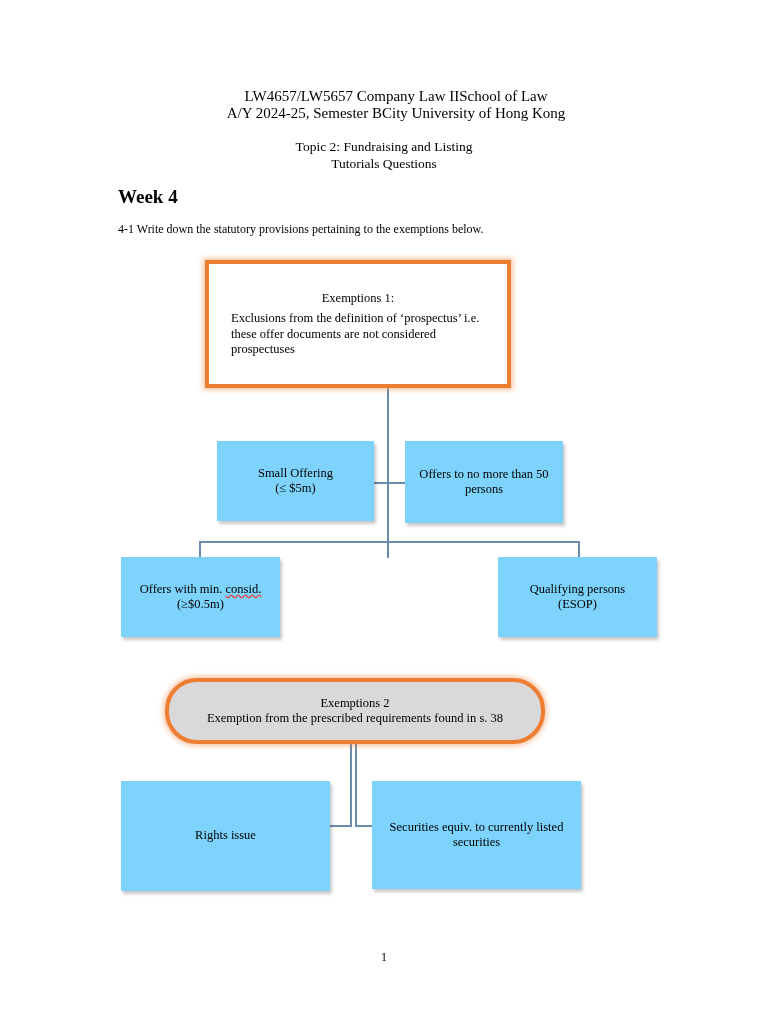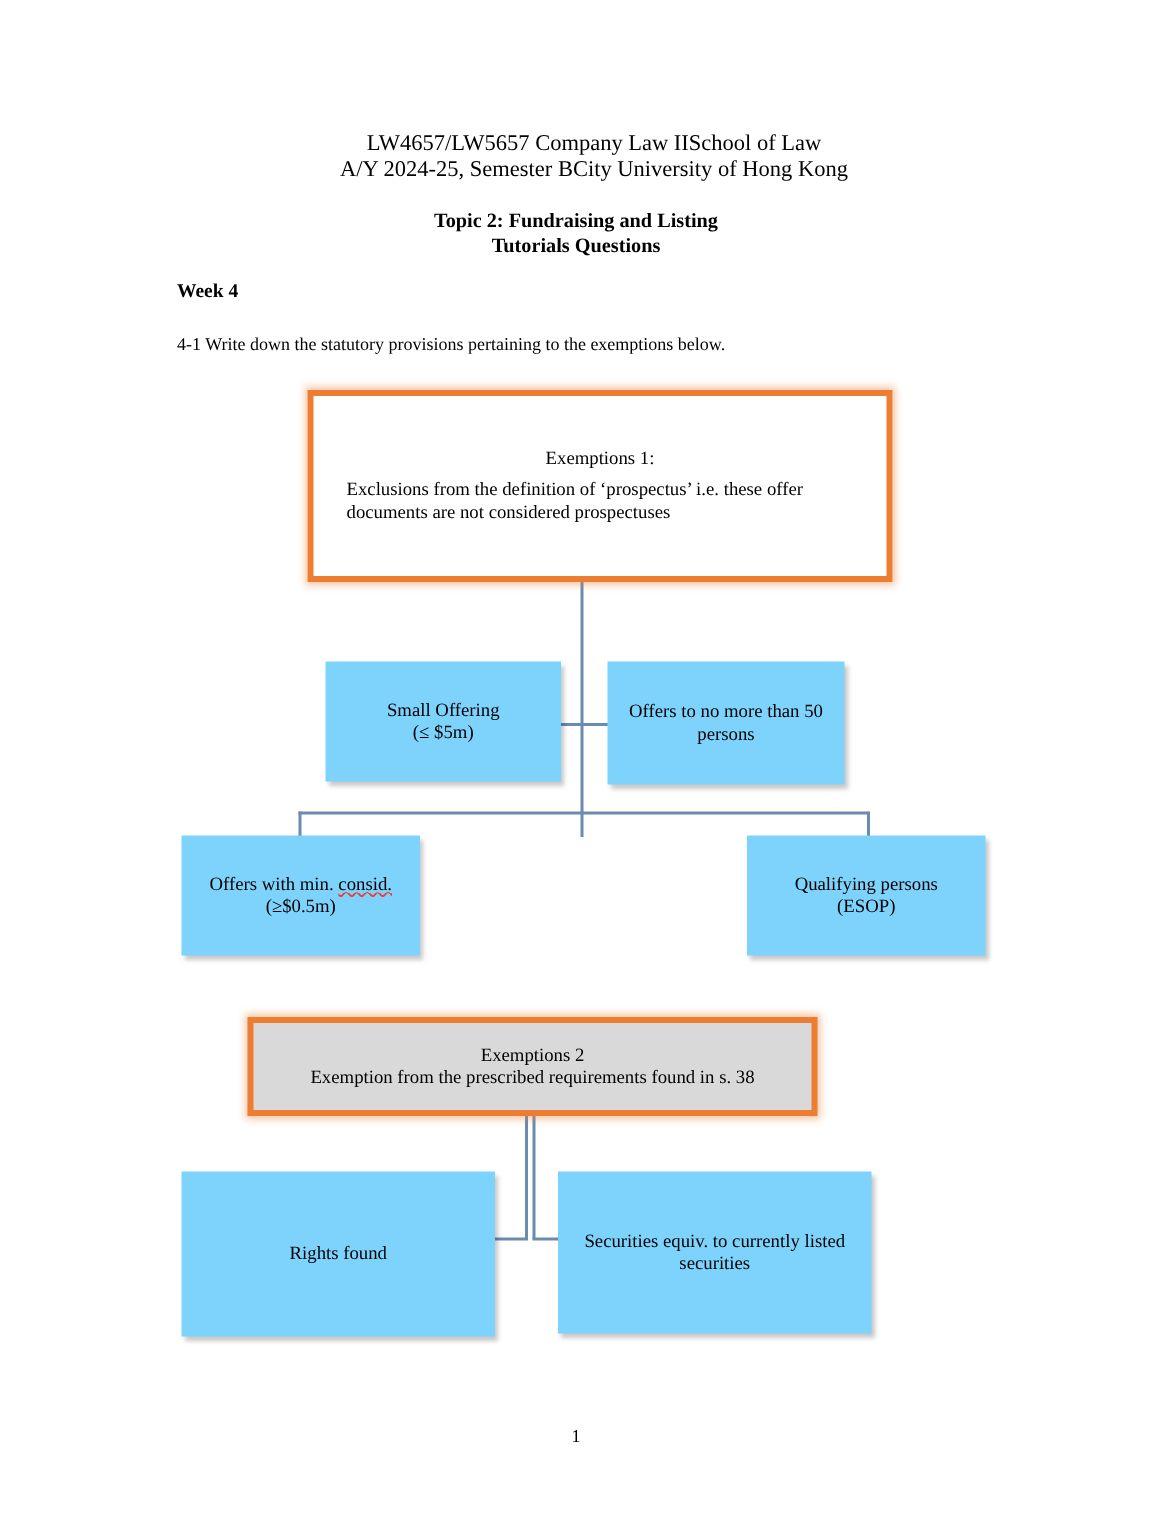--- a/index.html
+++ b/index.html
@@ -38,33 +38,33 @@
     margin-left: 12px;
   }
   .hdr-row-1 { top: 88px; }
   .hdr-row-2 { top: 105px; }
 
   .doc-title {
     position: absolute;
     left: 120px;
     width: 528px;
     text-align: center;
-    font-weight: bold;
+    font-weight: normal;
     font-size: 13.5px;
     line-height: 17px;
   }
   .doc-title-1 { top: 138px; }
   .doc-title-2 { top: 155px; }
 
   .week-label {
     position: absolute;
     left: 118px;
     top: 186px;
     font-weight: bold;
-    font-size: 13px;
+    font-size: 19px;
   }
 
   .question-line {
     position: absolute;
     left: 118px;
     top: 222px;
     font-size: 12px;
     white-space: nowrap;
   }
 
@@ -159,21 +159,21 @@
   <div class="conn conn-h" style="left:199px; top:541px; width:380px;"></div>
   <div class="conn conn-v" style="left:199px; top:541px; height:17px;"></div>
   <div class="conn conn-v" style="left:387px; top:541px; height:17px;"></div>
   <div class="conn conn-v" style="left:578px; top:541px; height:17px;"></div>
 
   <div class="conn conn-v" style="left:350px; top:744px; height:82px;"></div>
   <div class="conn conn-v" style="left:355px; top:744px; height:82px;"></div>
   <div class="conn conn-h" style="left:330px; top:825px; width:22px;"></div>
   <div class="conn conn-h" style="left:355px; top:825px; width:18px;"></div>
 
-  <div class="node node-orange node-orange-white" style="left:205px; top:260px; width:390px; height:128px;">
+  <div class="node node-orange node-orange-white" style="left:205px; top:260px; width:306px; height:128px;">
     <div class="node-inner">
       <span class="node-line" style="text-align:center; display:block;">Exemptions 1:</span>
       <span class="node-line node-body-left" style="display:block; margin-top:5px;">Exclusions from the definition of ‘prospectus’ i.e. these offer documents are not considered prospectuses</span>
     </div>
   </div>
 
   <div class="node node-gray" style="left:217px; top:441px; width:157px; height:80px;">
     <span class="node-line">Small Offering</span>
     <span class="node-line">(≤ $5m)</span>
   </div>
@@ -189,27 +189,27 @@
     </span>
     <span class="node-line">(≥$0.5m)</span>
   </div>
 
 
   <div class="node node-gray" style="left:498px; top:557px; width:159px; height:80px;">
     <span class="node-line">Qualifying persons</span>
     <span class="node-line">(ESOP)</span>
   </div>
 
-  <div class="node node-orange node-orange-gray" style="left:165px; top:678px; width:380px; height:66px;">
+  <div class="node node-orange node-orange-gray" style="left:165px; top:678px; width:380px; height:66px;border-radius:32px;">
     <span class="node-line">Exemptions 2</span>
     <span class="node-line">Exemption from the prescribed requirements found in s. 38</span>
   </div>
 
   <div class="node node-gray" style="left:121px; top:781px; width:209px; height:110px;">
-    <span class="node-line">Rights found</span>
+    <span class="node-line">Rights issue</span>
   </div>
 
   <div class="node node-gray" style="left:372px; top:781px; width:209px; height:108px;">
     <span class="node-line">Securities equiv. to currently listed</span>
     <span class="node-line">securities</span>
   </div>
 
   <div class="page-number">1</div>
 
 </div>

